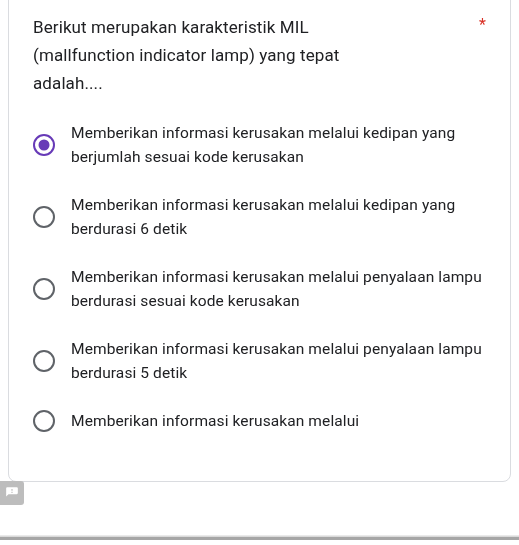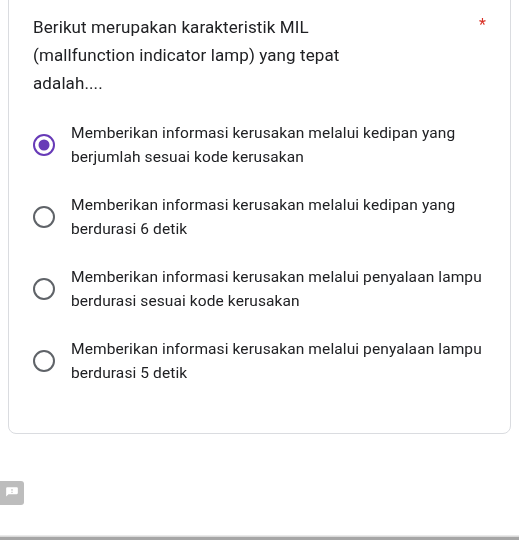--- a/index.html
+++ b/index.html
@@ -132,20 +132,24 @@
       <span class="option-label">Memberikan informasi kerusakan melalui kedipan yang berdurasi 6 detik</span>
     </div>
     <div class="option">
       <span class="radio"></span>
       <span class="option-label">Memberikan informasi kerusakan melalui penyalaan lampu berdurasi sesuai kode kerusakan</span>
     </div>
     <div class="option">
       <span class="radio"></span>
       <span class="option-label">Memberikan informasi kerusakan melalui penyalaan lampu berdurasi 5 detik</span>
     </div>
+    <div class="option">
+      <span class="radio"></span>
+      <span class="option-label">Memberikan informasi kerusakan melalui</span>
+    </div>
   </div>
 </div>
 
 <div class="feedback-tab">
   <svg width="14" height="14" viewBox="0 0 24 24" fill="#fff">
     <path d="M20 2H4c-1.1 0-2 .9-2 2v14l4-4h14c1.1 0 2-.9 2-2V4c0-1.1-.9-2-2-2zm-7 10h-2V10h2v2zm0-4h-2V5h2v3z"></path>
   </svg>
 </div>
 
 <div class="bottom-shadow-1"></div>

